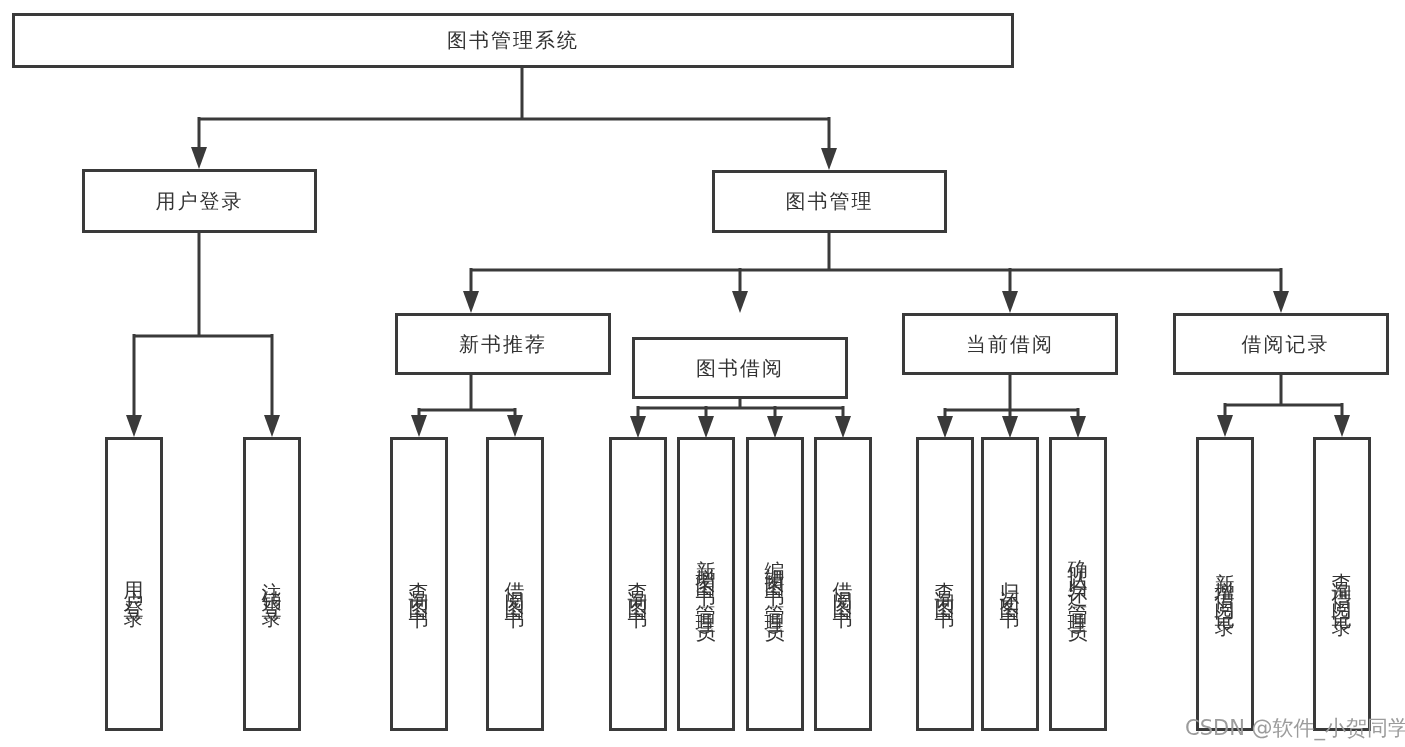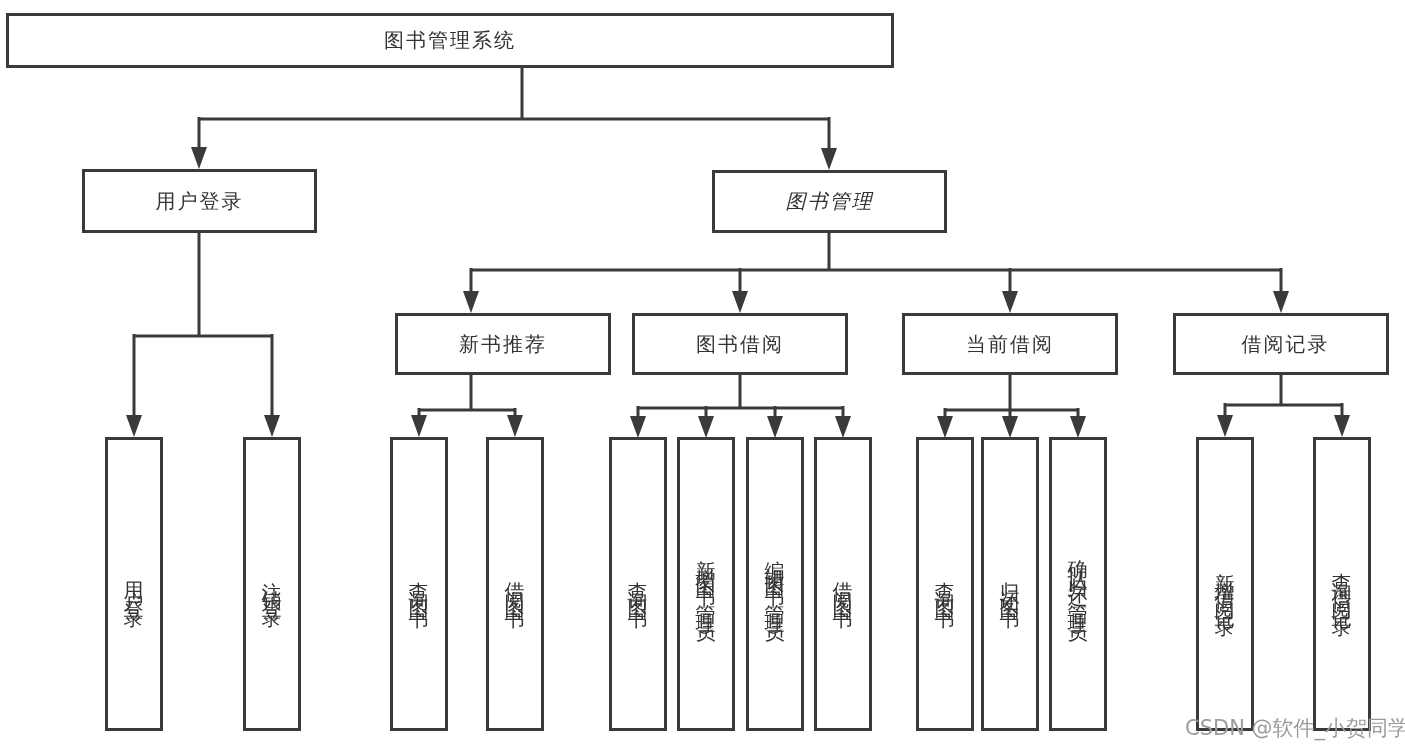--- a/index.html
+++ b/index.html
@@ -27,21 +27,21 @@
     border: 3px solid #3a3a3a;
     background: #ffffff;
     display: flex;
     align-items: center;
     justify-content: center;
     z-index: 2;
     color: #333333;
     font-size: 20px;
     letter-spacing: 2px;
   }
-  .root-node   { left: 6px;  top: 13px;  width: 888px; height: 55px; }
+  .root-node   { left: 12px;  top: 13px;  width: 1002px; height: 55px; }
   .l2-node     { top: 169px; width: 235px; height: 64px; }
   .l3-node     { top: 313px; width: 216px; height: 62px; }
   .vnode {
     position: absolute;
     box-sizing: border-box;
     top: 437px;
     width: 58px;
     height: 294px;
     border: 3px solid #3a3a3a;
     background: #ffffff;
@@ -124,28 +124,28 @@
     </g>
   </svg>
 
   <div class="node root-node">
     <span>图书管理系统</span>
   </div>
 
   <div class="node l2-node" style="left:82px;">
     <span>用户登录</span>
   </div>
-  <div class="node l2-node" style="left:712px; top:170px; height:63px;font-style:italic;">
+  <div class="node l2-node" style="left:712px; top:170px; height:63px;">
     <span>图书管理</span>
   </div>
 
   <div class="node l3-node" style="left:363px;margin-left:32px;">
     <span>新书推荐</span>
   </div>
-  <div class="node l3-node" style="left:632px;">
+  <div class="node l3-node" style="left:632px;margin-top:24px;">
     <span>图书借阅</span>
   </div>
   <div class="node l3-node" style="left:902px;">
     <span>当前借阅</span>
   </div>
   <div class="node l3-node" style="left:1173px;padding-left:9px;">
     <span>借阅记录</span>
   </div>
 
   <div class="vnode" style="left:105px;">

